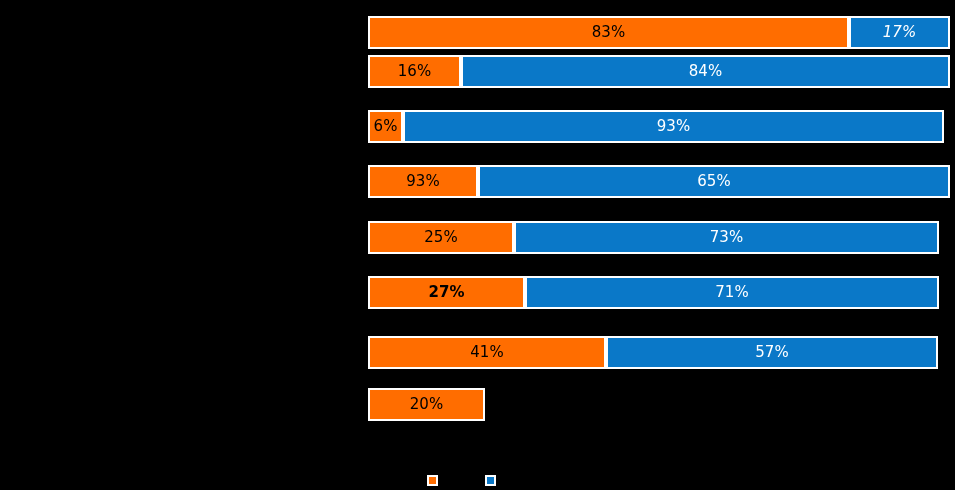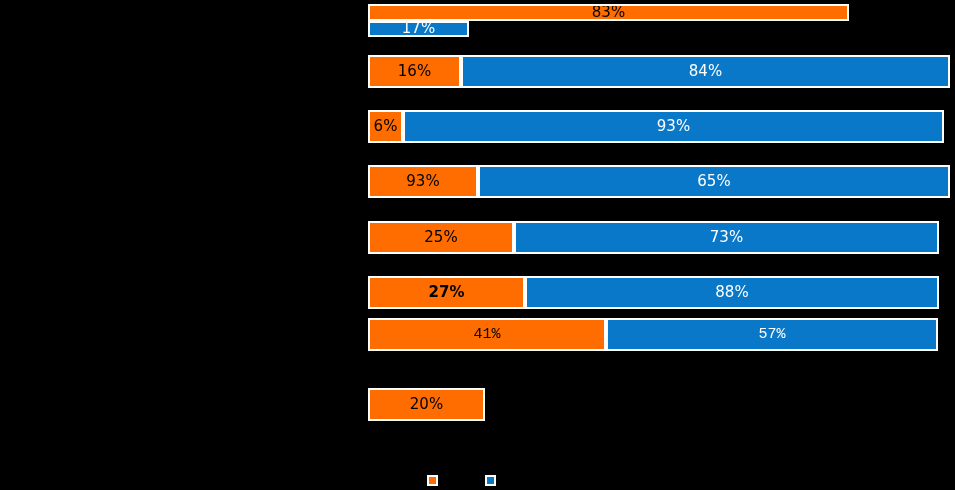--- a/index.html
+++ b/index.html
@@ -106,26 +106,26 @@
   }
 </style>
 </head>
 <body>
 
 <div id="chart-root">
 
   <div class="chart-title"></div>
 
   <div class="plot-area">
-      <div class="bar-row" style="top: 4px; flex-direction: column;">
+      <div class="bar-row" style="top: 16px;">
         <span class="cat-label"></span>
         <div class="seg series-a" style="width: 481px;">
           <span class="seg-label">83%</span>
         </div>
-        <div class="seg series-b" style="width: 101px;">
+        <div class="seg series-b" style="width: 101px; font-style: italic;">
           <span class="seg-label">17%</span>
         </div>
       </div>
       <div class="bar-row" style="top: 55px;">
         <span class="cat-label"></span>
         <div class="seg series-a" style="width: 93px;">
           <span class="seg-label">16%</span>
         </div>
         <div class="seg series-b" style="width: 489px;">
           <span class="seg-label">84%</span>
@@ -157,24 +157,24 @@
         <div class="seg series-b" style="width: 425px;">
           <span class="seg-label">73%</span>
         </div>
       </div>
       <div class="bar-row" style="top: 276px;">
         <span class="cat-label"></span>
         <div class="seg series-a" style="width: 157px; font-weight: bold;">
           <span class="seg-label">27%</span>
         </div>
         <div class="seg series-b" style="width: 414px;">
-          <span class="seg-label">88%</span>
-        </div>
-      </div>
-      <div class="bar-row" style="top: 318px; font-family: Liberation Mono, monospace;">
+          <span class="seg-label">71%</span>
+        </div>
+      </div>
+      <div class="bar-row" style="top: 336px;">
         <span class="cat-label"></span>
         <div class="seg series-a" style="width: 238px;">
           <span class="seg-label">41%</span>
         </div>
         <div class="seg series-b" style="width: 332px;">
           <span class="seg-label">57%</span>
         </div>
       </div>
       <div class="bar-row" style="top: 388px;">
         <span class="cat-label"></span>

